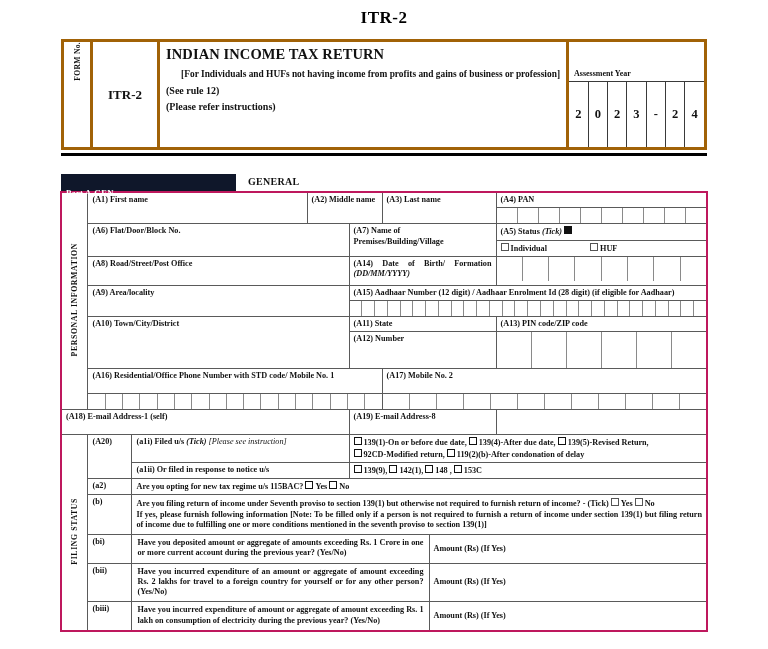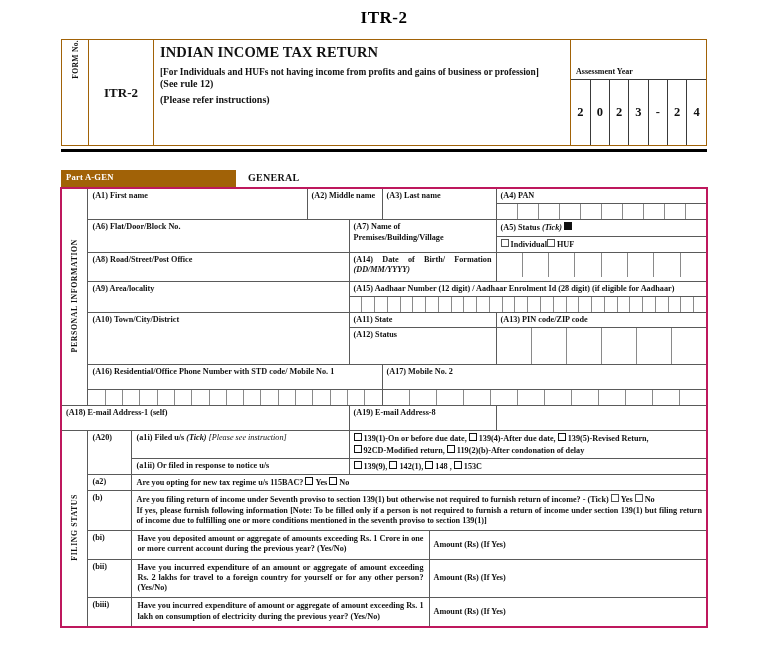--- a/index.html
+++ b/index.html
@@ -37,21 +37,21 @@
   .header-wrap {
     margin: 0 auto;
     width: 646px;
   }
   table.header-tbl {
     width: 646px;
     border-collapse: collapse;
     table-layout: fixed;
   }
   table.header-tbl > tbody > tr > td {
-    border: 1px solid #a16207;
+    border: 3px solid #a16207;
     vertical-align: top;
   }
   .cell-formno {
     width: 26px;
     position: relative;
     padding: 0;
   }
   .vert-label {
     writing-mode: vertical-rl;
     transform: rotate(180deg);
@@ -84,20 +84,22 @@
   .main-h1 {
     font-size: 14.5px;
     font-weight: bold;
     margin-bottom: 5px;
     letter-spacing: 0.1px;
   }
   .main-sub {
     font-size: 9.4px;
     font-weight: bold;
     line-height: 1.28;
+    margin-bottom: 5px;
+    text-align: right;
   }
   .main-note {
     font-size: 10px;
     font-weight: bold;
     margin-bottom: 5px;
   }
   .cell-ay {
     width: 135px;
     padding: 0 !important;
   }
@@ -136,25 +138,25 @@
     position: relative;
     height: 17px;
   }
   .agen-row {
     display: flex;
     align-items: stretch;
     height: 17px;
     margin-top: 1px;
   }
   .agen-black {
-    background: #a16207;
+    background: #0f172a;
     color: #ffffff;
     font-size: 8.6px;
     font-weight: bold;
-    padding: 2px 6px 2px 5px;
+    padding: 14px 6px 2px 5px;
     width: 175px;
     box-sizing: border-box;
     letter-spacing: 0.2px;
   }
   .agen-general {
     font-size: 10px;
     font-weight: bold;
     padding: 2px 0 0 12px;
     letter-spacing: 0.3px;
   }
@@ -224,21 +226,21 @@
   }
   .cb.filled {
     background: #111;
   }
   .cb.hollow {
     border: 1px solid #555;
   }
 
   .spread {
     display: flex;
-    justify-content: flex-start;
+    justify-content: space-between;
     width: 58%;
     font-family: Liberation Serif, serif;
   }
 </style>
 </head>
 <body>
 
 <div class="page">
 
   <div class="doc-title">ITR-2</div>
@@ -429,21 +431,21 @@
       </td>
       <td colspan="3">
         <span>(A11) State</span>
       </td>
       <td>
         <span>(A13) PIN code/ZIP code</span>
       </td>
     </tr>
     <tr>
       <td colspan="3" rowspan="2" class="tall">
-        <span>(A12) Status</span>
+        <span>(A12) Number</span>
       </td>
       <td class="boxcell" rowspan="2">
         <div class="boxstrip" style="height:36px">
               <span></span>
               <span></span>
               <span></span>
               <span></span>
               <span></span>
               <span></span>
             </div>

